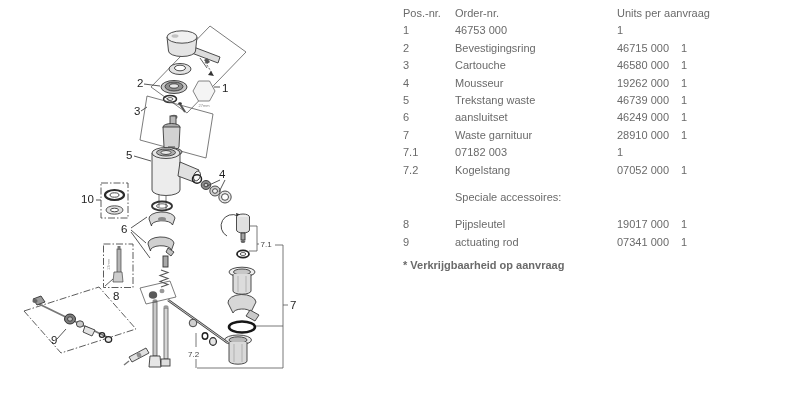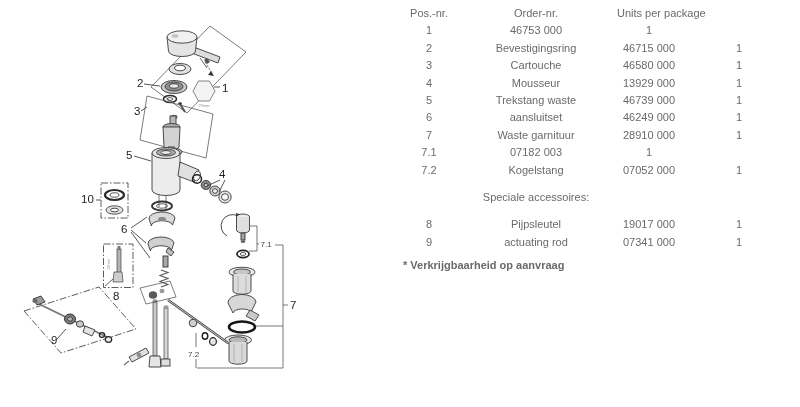--- a/index.html
+++ b/index.html
@@ -2,21 +2,21 @@
 <html><head>
 <meta charset="utf-8">
 <style>
   html,body{margin:0;padding:0;background:#ffffff;}
   .stage{position:relative;width:800px;height:407px;background:#ffffff;overflow:hidden;
          font-family:"Liberation Sans","DejaVu Sans",sans-serif;}
   .diagram{position:absolute;left:0;top:0;}
   .parts-table{position:absolute;left:403px;top:5px;width:394px;color:#6a6a6a;
                font-size:11px;line-height:17.4px;}
   .trow{display:grid;grid-template-columns:52px 162px 64px 1fr;height:17.4px;
-        white-space:nowrap;overflow:visible;text-align:center;}
+        white-space:nowrap;overflow:visible;}
   .trow > div{overflow:visible;}
   .spacer{height:10px;}
   .spacer-sm{height:6px;}
   .footnote{height:17.4px;white-space:nowrap;font-weight:bold;}
   svg text{font-family:"Liberation Sans","DejaVu Sans",sans-serif;}
   .plabel{font-size:11.5px;fill:#1f1f1f;}
   .plabel-sm{font-size:8px;fill:#474747;}
   .tinytext{font-size:4px;fill:#8a8a8a;}
 </style>
 </head>
@@ -213,21 +213,21 @@
     <text class="plabel" x="51" y="344">9</text>
     <text class="plabel" x="81" y="203">10</text>
     <text class="tinytext" x="204" y="107" text-anchor="middle">27mm</text>
     <text class="tinytext" transform="rotate(-90 110 270)" x="110" y="270">13mm</text>
   </svg>
 
   <div class="parts-table">
     <div class="trow">
       <div>Pos.-nr.</div>
       <div>Order-nr.</div>
-      <div>Units per package</div>
+      <div>Units per aanvraag</div>
     </div>
 
     <div class="trow">
       <div>1</div>
       <div>46753 000</div>
       <div>1</div>
     </div>
     <div class="trow">
       <div>2</div>
       <div>Bevestigingsring</div>
@@ -236,21 +236,21 @@
     </div>
     <div class="trow">
       <div>3</div>
       <div>Cartouche</div>
       <div>46580 000</div>
       <div>1</div>
     </div>
     <div class="trow">
       <div>4</div>
       <div>Mousseur</div>
-      <div>13929 000</div>
+      <div>19262 000</div>
       <div>1</div>
     </div>
     <div class="trow">
       <div>5</div>
       <div>Trekstang waste</div>
       <div>46739 000</div>
       <div>1</div>
     </div>
     <div class="trow">
       <div>6</div>

